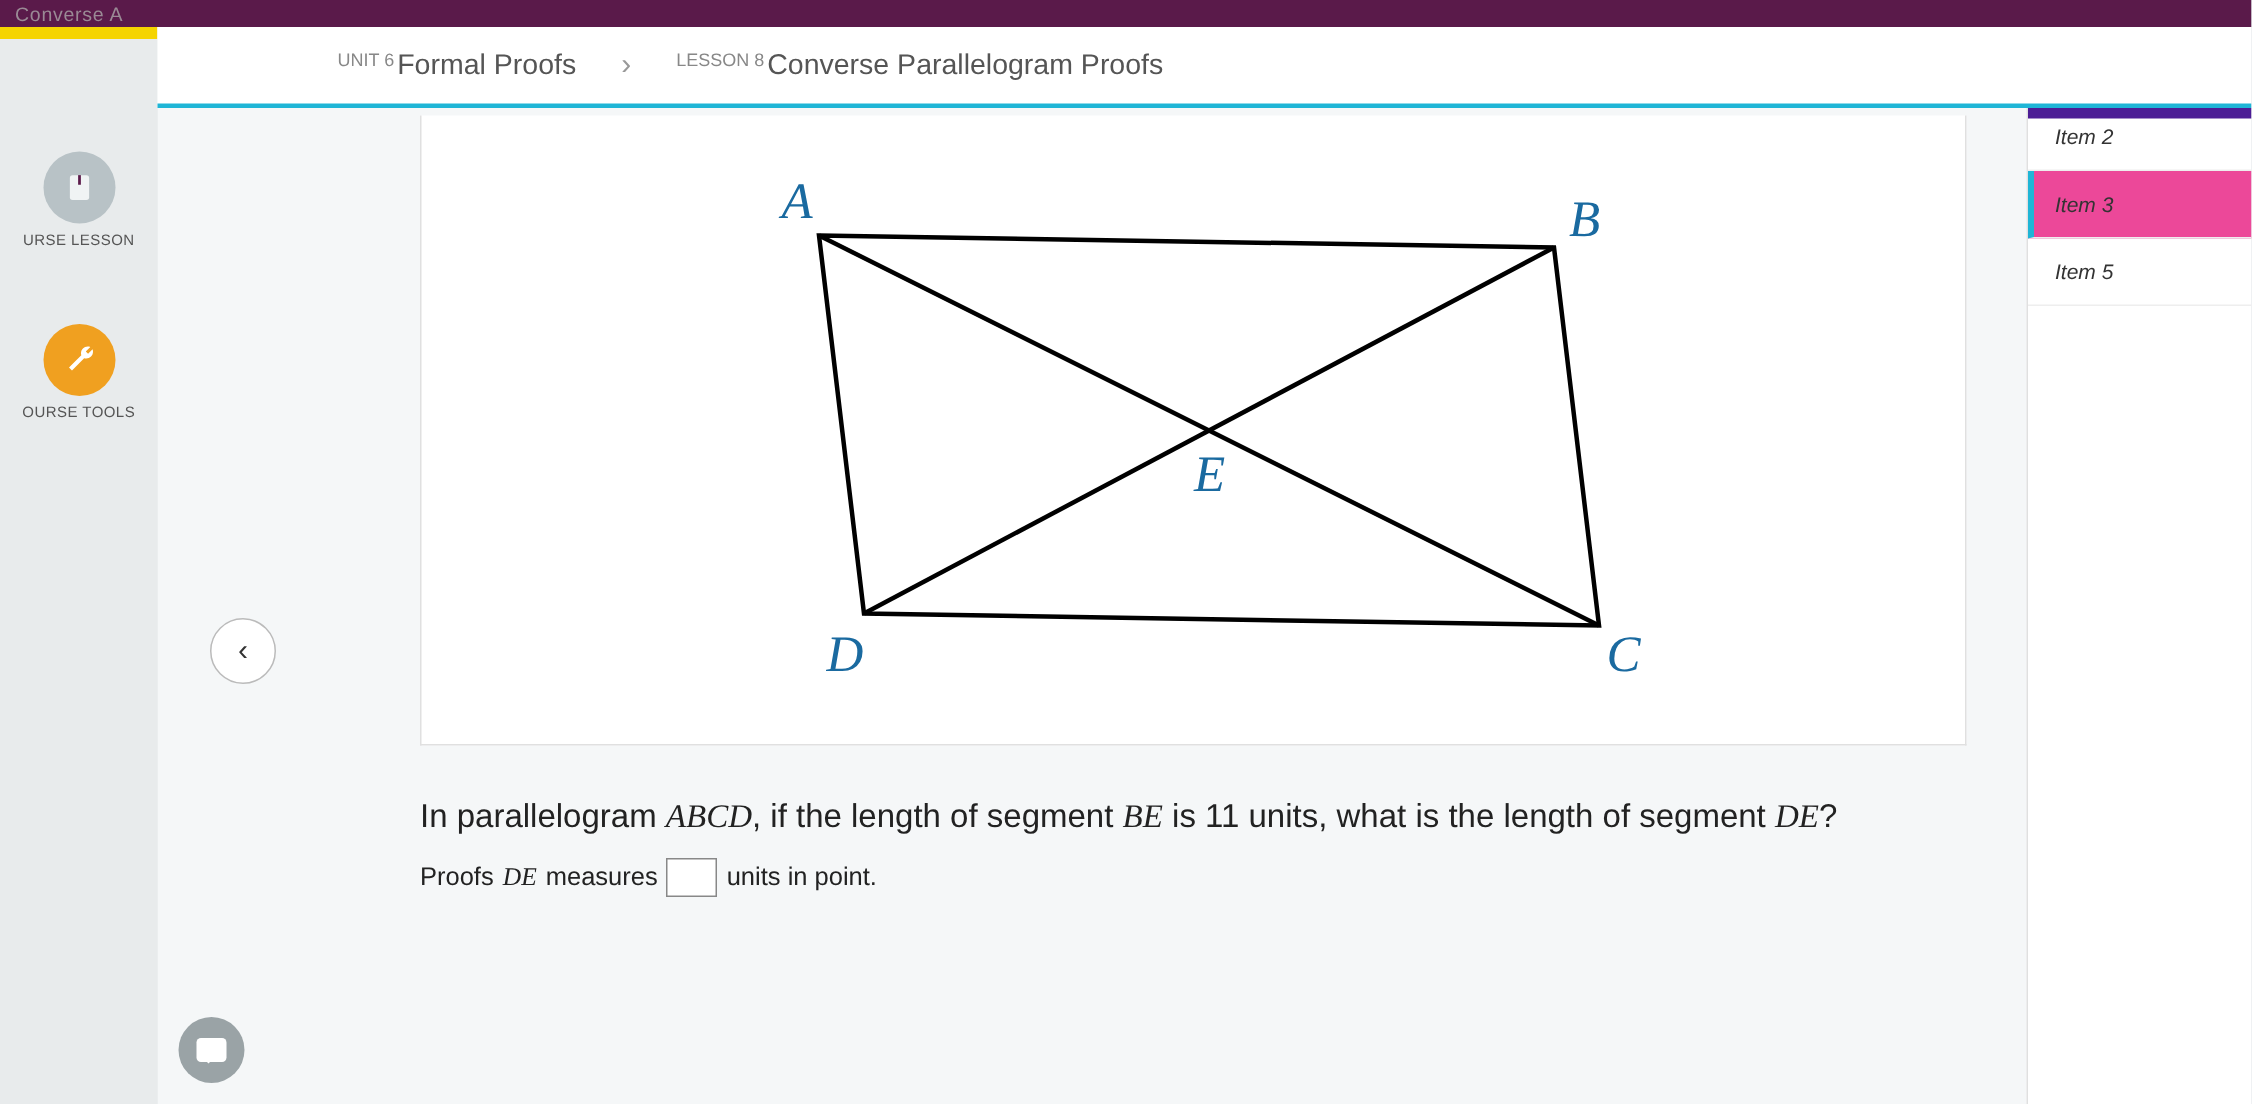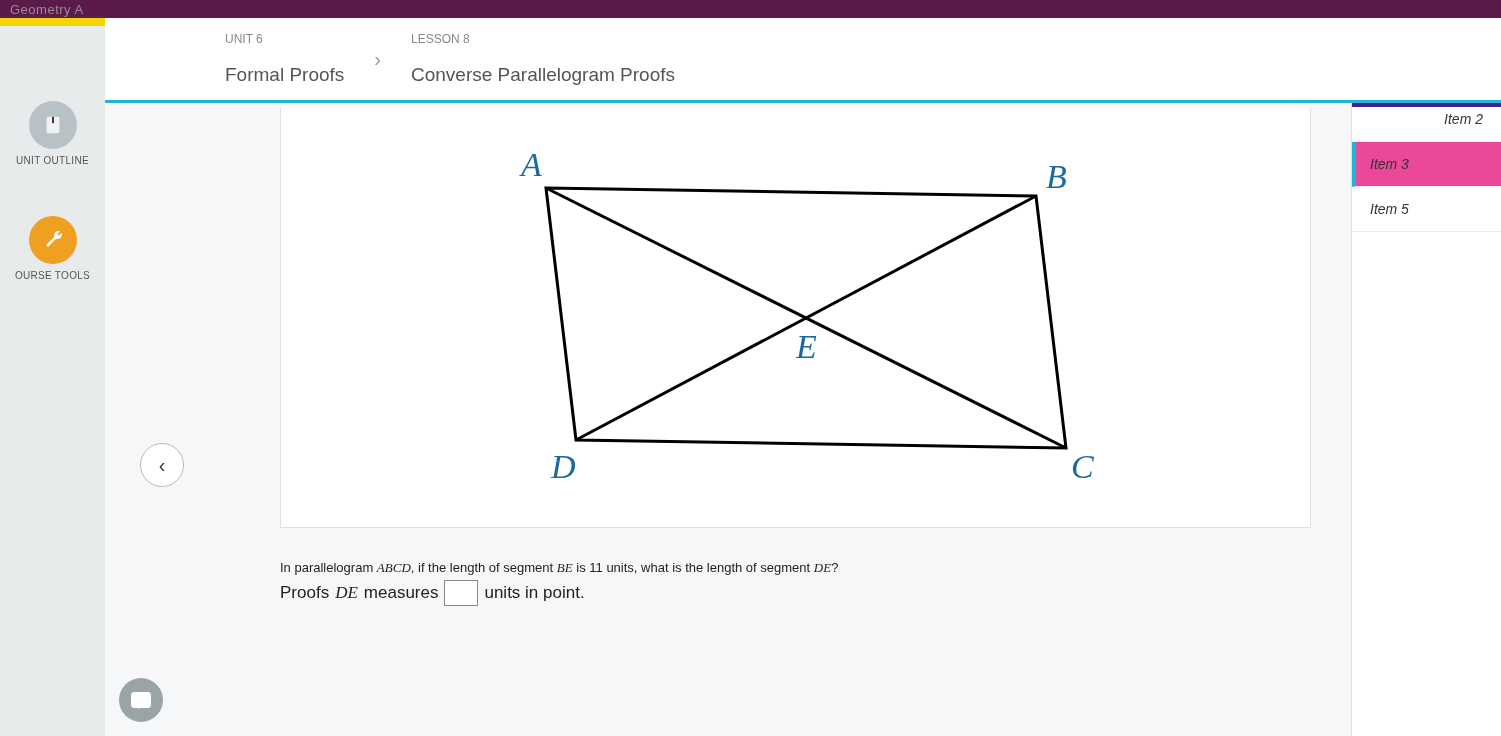--- a/index.html
+++ b/index.html
@@ -68,21 +68,21 @@
     .breadcrumb {
       background: #fff;
       padding: 14px 120px 14px 120px;
       display: flex;
       align-items: center;
       gap: 30px;
       font-size: 14px;
       color: #666;
       border-bottom: 3px solid #1fb5d6;
     }
-    .bc-block { display: flex; flex-direction: column; gap: 18px; }
+    .bc-block { display: flex; gap: 2px; }
     .bc-label { font-size: 12px; color: #888; }
     .bc-value { font-size: 19px; color: #555; }
     .bc-chevron { color: #999; font-size: 20px; }
     .main-row { display: flex; flex: 1; position: relative; }
     .question-panel {
       flex: 1;
       padding: 5px 40px 20px 175px;
       position: relative;
     }
     .figure-box {
@@ -95,23 +95,23 @@
       height: 420px;
     }
     .figure-svg { display: block; margin: 0 auto; }
     .figure-label {
       font-family: Georgia, 'Times New Roman', serif;
       font-style: italic;
       font-size: 34px;
       fill: #1a6aa0;
     }
     .question-text {
-      font-size: 13px;
+      font-size: 22px;
       color: #222;
-      margin-bottom: 2px;
+      margin-bottom: 12px;
       line-height: 1.5;
     }
     .question-text .math { font-style: italic; font-family: Georgia, serif; }
     .points { font-style: italic; color: #444; font-size: 15px; margin-bottom: 46px; margin-left: 6px; }
     .answer-row { font-size: 17px; color: #222; display: flex; align-items: center; gap: 6px; }
     .answer-row .math { font-style: italic; font-family: Georgia, serif; }
     .answer-input {
       width: 34px;
       height: 26px;
       border: 1px solid #888;
@@ -170,45 +170,45 @@
       padding-top: 0;
     }
     .item-link {
       padding: 14px 18px;
       font-size: 14px;
       font-style: italic;
       color: #333;
       border-bottom: 1px solid #eee;
       cursor: pointer;
     }
-    .item-link.cutoff { padding-top: 4px; border-top: 4px solid #4c1d95; text-align: right; }
+    .item-link.cutoff { padding-top: 4px; border-top: 7px solid #4c1d95; }
     .item-link.active {
       background: #ec4899;
       border-left: 4px solid #1fb5d6;
       padding-left: 14px;
       font-style: italic;
     }
   </style>
 </head>
 <body>
 
 <div class="top-bar">
-  <span class="top-bar-text">Geometry A</span>
+  <span class="top-bar-text">Converse A</span>
 </div>
 <div class="yellow-strip"></div>
 
 <div class="left-nav">
   <div class="nav-item">
     <div class="nav-icon-circle nav-icon-book">
       <svg width="22" height="22" viewBox="0 0 24 24">
           <rect x="5" y="3" width="14" height="18" rx="2" fill="#f0f3f4"></rect>
           <rect x="11" y="3" width="2" height="7" fill="#5a1a4a"></rect>
         </svg>
     </div>
-    <div class="nav-label">UNIT OUTLINE</div>
+    <div class="nav-label">URSE LESSON</div>
   </div>
   <div class="nav-item">
     <div class="nav-icon-circle nav-icon-wrench">
       <svg width="24" height="24" viewBox="0 0 24 24">
           <path d="M21 6.5c0 2.5-2 4.5-4.5 4.5-.5 0-1-.1-1.4-.2L7 19l-2-2 8.2-8.1c-.1-.4-.2-.9-.2-1.4C13 5 15 3 17.5 3c.6 0 1.2.1 1.7.3l-3 3 1.5 1.5 3-3c.2.5.3 1.1.3 1.7z" fill="#fff"></path>
         </svg>
     </div>
     <div class="nav-label">OURSE TOOLS</div>
   </div>
 </div>

